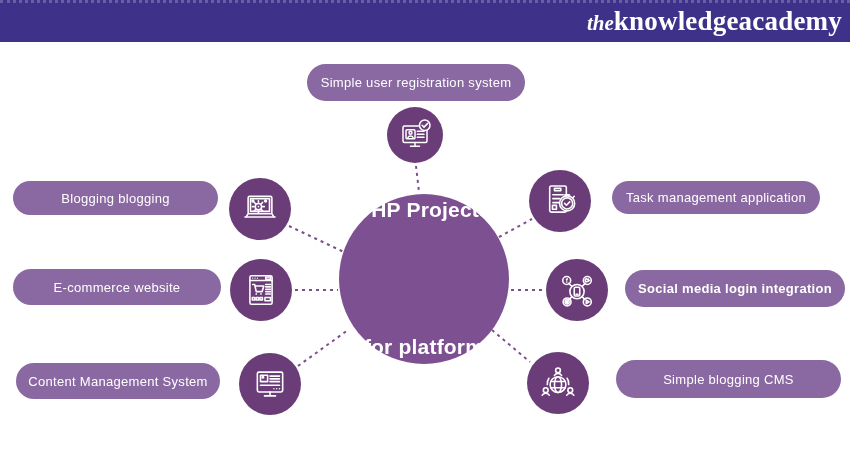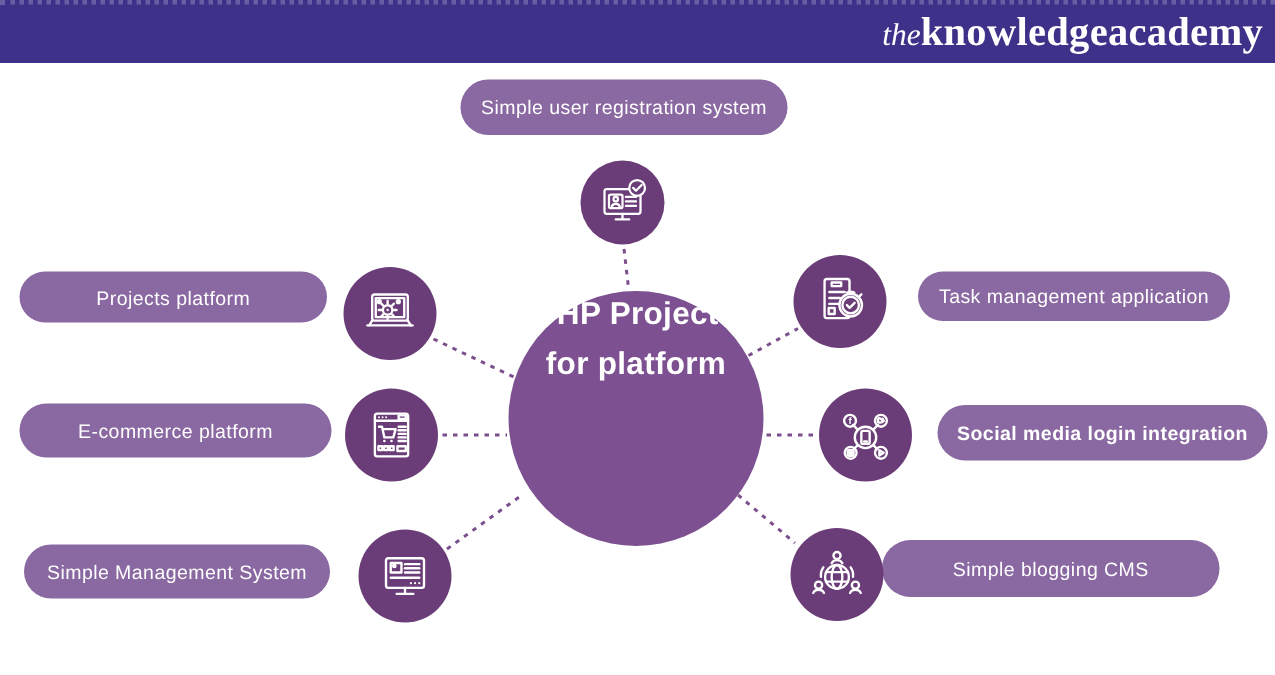--- a/index.html
+++ b/index.html
@@ -11,26 +11,26 @@
   #header{
     position:absolute;left:0;top:0;width:850px;height:42px;
     background:var(--header_bg);
     border-top:3px dotted rgba(255,255,255,.22);
     box-sizing:border-box;
   }
   #logo{
     position:absolute;right:8px;top:3px;color:#ffffff;white-space:nowrap;
     font-family:"Liberation Serif","DejaVu Serif",serif;
   }
-  #logo .the{font-style:italic;font-size:21px;font-weight:400;}
+  #logo .the{font-style:italic;font-size:21px;font-weight:700;}
   #logo .name{font-weight:700;font-size:27px;letter-spacing:.2px;margin-top:34px;}
   
   #center-circle{
     position:absolute;left:339px;top:194px;width:170px;height:170px;border-radius:50%;
-    background:var(--center_circle);display:flex;flex-direction:column;align-items:center;justify-content:flex-start;
+    background:var(--center_circle);display:flex;flex-direction:column;align-items:center;justify-content:space-between;
     color:#fff;font-weight:700;font-size:21px;line-height:1.55;text-align:center;letter-spacing:.2px;
   }
   
   .pill{
     position:absolute;background:var(--pill);color:#fff;border-radius:999px;
     display:flex;align-items:center;justify-content:center;
     font-size:13px;font-weight:500;letter-spacing:.3px;text-align:center;
   }
   
   .icon-circle{
@@ -64,38 +64,38 @@
     <line x1="499" y1="237" x2="532" y2="219"></line>
     <line x1="511" y1="290" x2="544" y2="290"></line>
     <line x1="492" y1="330" x2="530" y2="362"></line>
   </svg>
 
   <div id="center-circle">
     <span>PHP Projects</span>
     <span>for platform</span>
   </div>
 
-  <div class="pill" style="left:307px;top:53px;width:218px;height:37px;">Simple user registration system</div>
+  <div class="pill" style="left:307px;top:64px;width:218px;height:37px;">Simple user registration system</div>
   <div class="icon-circle" style="left:387px;top:107px;width:56px;height:56px;">
     <svg class="icon" width="36" height="36" viewBox="0 0 48 48">
       <rect x="8" y="12" width="32" height="22" rx="2"></rect>
       <line x1="24" y1="34" x2="24" y2="38"></line>
         <line x1="18" y1="39" x2="30" y2="39"></line>
       <rect x="12" y="17" width="12" height="12" rx="1.5"></rect>
       <circle cx="18" cy="21" r="2"></circle>
       <path d="M14.5 27.5 c1-3 6-3 7 0"></path>
       <line x1="27" y1="19" x2="36" y2="19"></line>
         <line x1="27" y1="23" x2="36" y2="23"></line>
         <line x1="27" y1="27" x2="36" y2="27"></line>
       <circle cx="37" cy="11" r="7" class="bgfill" style="stroke:#fff"></circle>
       <path d="M33.5 11 l2.5 2.5 l5 -5"></path>
     </svg>
   </div>
 
-  <div class="pill" style="left:13px;top:181px;width:205px;height:34px;">Projects platform</div>
+  <div class="pill" style="left:13px;top:181px;width:205px;height:34px;">Blogging blogging</div>
   <div class="icon-circle" style="left:229px;top:178px;width:62px;height:62px;">
     <svg class="icon" width="38" height="38" viewBox="0 0 48 48">
       <rect x="9" y="8" width="30" height="22" rx="2"></rect>
       <rect x="12" y="11" width="24" height="16"></rect>
       <line x1="5" y1="34" x2="43" y2="34"></line>
       <line x1="9" y1="30" x2="6.5" y2="34"></line>
         <line x1="39" y1="30" x2="41.5" y2="34"></line>
       <circle cx="22" cy="21" r="4"></circle>
       <circle cx="22" cy="21" r="1" class="fill"></circle>
       <line x1="22" y1="15.5" x2="22" y2="13.5"></line>
@@ -104,21 +104,21 @@
         <line x1="27.5" y1="21" x2="29.5" y2="21"></line>
       <line x1="18.1" y1="17.1" x2="16.7" y2="15.7"></line>
         <line x1="25.9" y1="24.9" x2="27.3" y2="26.3"></line>
       <line x1="25.9" y1="17.1" x2="27.3" y2="15.7"></line>
         <line x1="18.1" y1="24.9" x2="16.7" y2="26.3"></line>
       <circle cx="15" cy="14" r="1.2"></circle>
         <circle cx="31" cy="14" r="1.2"></circle>
     </svg>
   </div>
 
-  <div class="pill" style="left:13px;top:269px;width:208px;height:36px;">E-commerce platform</div>
+  <div class="pill" style="left:13px;top:269px;width:208px;height:36px;">E-commerce website</div>
   <div class="icon-circle" style="left:230px;top:259px;width:62px;height:62px;">
     <svg class="icon" width="38" height="38" viewBox="0 0 48 48">
       <rect x="10" y="6" width="28" height="36" rx="2"></rect>
       <line x1="10" y1="12" x2="38" y2="12"></line>
       <circle cx="13.5" cy="9" r="0.8" class="fill"></circle>
         <circle cx="16.5" cy="9" r="0.8" class="fill"></circle>
         <circle cx="19.5" cy="9" r="0.8" class="fill"></circle>
       <rect x="30" y="7.5" width="6" height="3"></rect>
       <path d="M13.5 17 h2.5 l2 9 h7.5 l2 -7 h-10.5"></path>
       <circle cx="18" cy="29" r="1.1" class="fill"></circle>
@@ -128,21 +128,21 @@
       <line x1="30" y1="23" x2="36" y2="23"></line>
         <line x1="30" y1="26" x2="36" y2="26"></line>
         <line x1="30" y1="29" x2="36" y2="29"></line>
       <rect x="13" y="33.5" width="3.2" height="3.2"></rect>
         <rect x="17.8" y="33.5" width="3.2" height="3.2"></rect>
         <rect x="22.6" y="33.5" width="3.2" height="3.2"></rect>
       <rect x="29" y="33.5" width="7" height="4"></rect>
     </svg>
   </div>
 
-  <div class="pill" style="left:16px;top:363px;width:204px;height:36px;">Simple Management System</div>
+  <div class="pill" style="left:16px;top:363px;width:204px;height:36px;">Content Management System</div>
   <div class="icon-circle" style="left:239px;top:353px;width:62px;height:62px;">
     <svg class="icon" width="38" height="38" viewBox="0 0 48 48">
       <rect x="8" y="9" width="32" height="25" rx="2"></rect>
       <line x1="24" y1="34" x2="24" y2="38"></line>
         <line x1="17" y1="39" x2="31" y2="39"></line>
       <rect x="12" y="13" width="9" height="8"></rect>
       <circle cx="15" cy="15.5" r="1"></circle>
       <line x1="24" y1="14" x2="36" y2="14"></line>
         <line x1="24" y1="17.5" x2="36" y2="17.5"></line>
         <line x1="24" y1="21" x2="36" y2="21"></line>
@@ -186,21 +186,21 @@
       <circle cx="37" cy="12" r="5"></circle>
       <path d="M34.5 13 q2.5 1.5 5 -1 q-1 0 -1.5 -0.5 q0.5 -0.5 0.5 -1.2 q-0.8 0.4 -1.4 0.3 q-1.8 -1.6 -2.6 0.4 q0 1 0 2" stroke-width="1.2"></path>
       <circle cx="11.5" cy="39" r="5"></circle>
       <rect x="9" y="36.5" width="5" height="5" rx="1.4" stroke-width="1.4"></rect>
       <circle cx="11.5" cy="39" r="1.1" stroke-width="1.2"></circle>
       <circle cx="37" cy="39" r="5"></circle>
       <path d="M35.7 36.8 l3.6 2.2 l-3.6 2.2 z" stroke-width="1.4"></path>
     </svg>
   </div>
 
-  <div class="pill" style="left:588px;top:360px;width:225px;height:38px;">Simple blogging CMS</div>
+  <div class="pill" style="left:616px;top:360px;width:225px;height:38px;">Simple blogging CMS</div>
   <div class="icon-circle" style="left:527px;top:352px;width:62px;height:62px;">
     <svg class="icon" width="38" height="38" viewBox="0 0 48 48">
       <circle cx="24" cy="26" r="10"></circle>
       <ellipse cx="24" cy="26" rx="4.5" ry="10"></ellipse>
       <line x1="14.8" y1="22" x2="33.2" y2="22"></line>
       <line x1="14.8" y1="30" x2="33.2" y2="30"></line>
       <circle cx="24" cy="8" r="3"></circle>
       <path d="M19.5 14.5 c1.5 -3.5 7.5 -3.5 9 0"></path>
       <circle cx="8.5" cy="33" r="3"></circle>
       <path d="M4 39.5 c1.5 -3.5 7.5 -3.5 9 0"></path>

